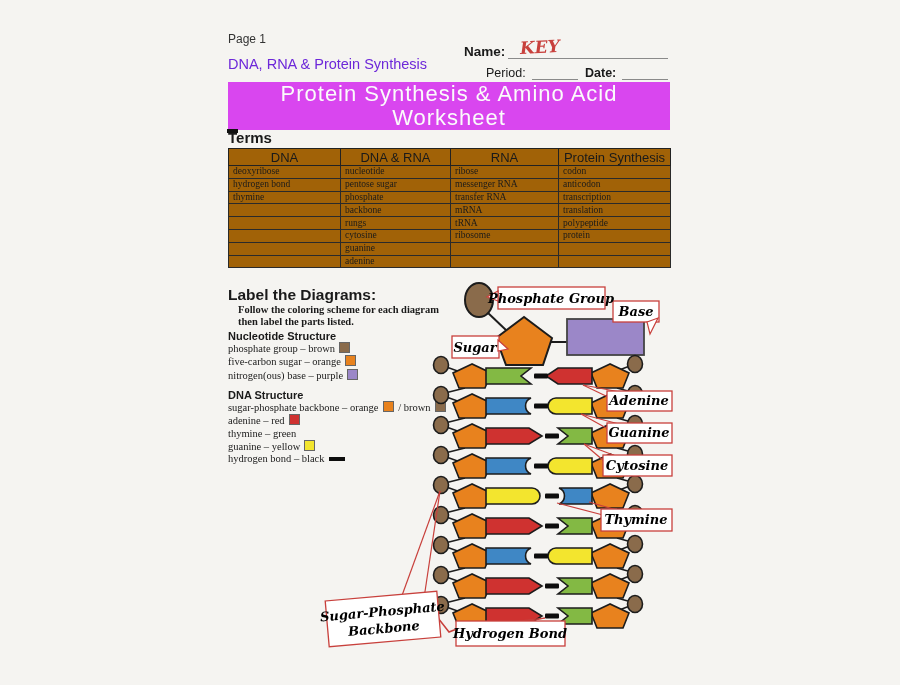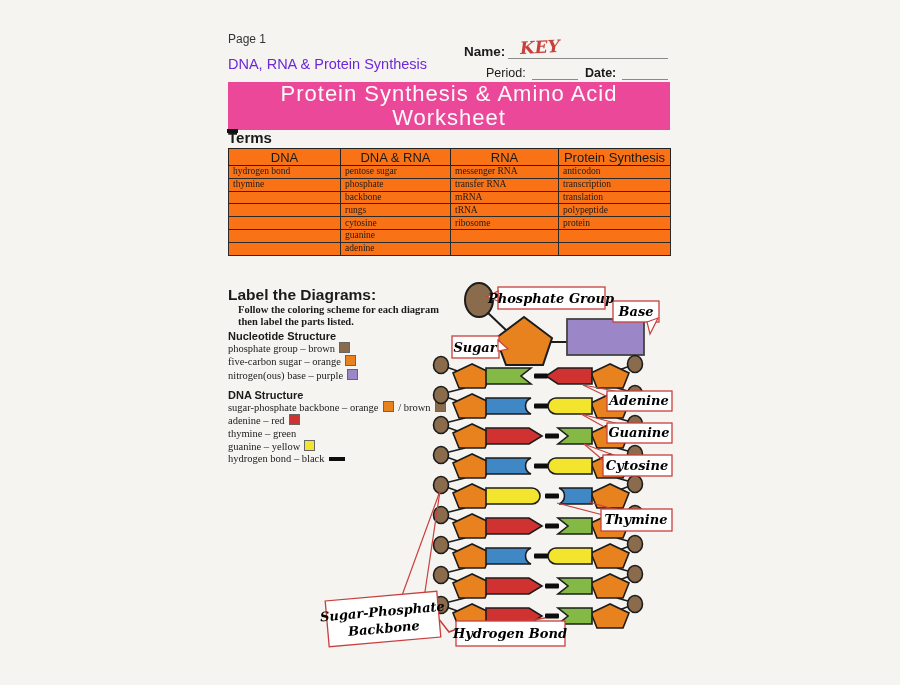--- a/index.html
+++ b/index.html
@@ -8,25 +8,25 @@
   .hw{font-family:"DejaVu Serif",serif;font-style:italic;font-weight:bold;color:#c8403c;}
   .page1{left:228px;top:32px;font-size:12px;color:#333;}
   .course{left:228px;top:56px;font-size:14.5px;color:#6d28d9;}
   .namelbl{left:464px;top:44px;font-size:13.5px;font-weight:bold;text-align:right;}
   .keyval{left:520px;top:37px;font-size:17px;transform:rotate(-3deg);}
   .nline{left:508px;top:57px;width:160px;border-bottom:1.2px solid #8a8a8a;height:1px;}
   .periodlbl{left:486px;top:66px;font-size:12.5px;font-weight:normal;}
   .pline{left:532px;top:78px;width:46px;border-bottom:1.2px solid #8a8a8a;height:1px;}
   .datelbl{left:585px;top:66px;font-size:12.5px;font-weight:bold;}
   .dline{left:622px;top:78px;width:46px;border-bottom:1.2px solid #8a8a8a;height:1px;}
-  .banner{left:228px;top:82px;width:442px;height:48px;background:#ec4899;display:flex;flex-direction:column;align-items:center;justify-content:center;}
+  .banner{left:228px;top:82px;width:442px;height:48px;background:#d946ef;display:flex;flex-direction:column;align-items:center;justify-content:center;}
   .banner div{color:#fbfbfb;font-size:22px;letter-spacing:1px;line-height:24px;white-space:nowrap;}
   .termshead{left:228px;top:129px;font-size:15px;font-weight:bold;}
   .stray{left:227px;top:129px;width:11px;height:4px;background:#111;}
-  #terms-table{position:absolute;left:228px;top:148px;width:442px;border-collapse:collapse;table-layout:fixed;background:#f97316;}
+  #terms-table{position:absolute;left:228px;top:148px;width:442px;border-collapse:collapse;table-layout:fixed;background:#a16207;}
   #terms-table th{border:1.4px solid #222;font-weight:normal;font-size:13px;height:16px;padding:0;}
   #terms-table td{border:1px solid #2a2a2a;font-family:"Liberation Serif",serif;font-size:9.5px;height:11.8px;line-height:11px;padding:0 0 0 4px;white-space:nowrap;overflow:hidden;}
   .lblhead{left:228px;top:286px;font-size:15.5px;font-weight:bold;}
   .instr{left:228px;top:304px;font-family:"Liberation Serif",serif;font-weight:bold;font-size:10.5px;line-height:12px;margin-left:10px;}
   .subhead{font-size:11px;font-weight:bold;}
   .nuchead{left:228px;top:330px;}
   .dnahead{left:228px;top:389px;}
   .leglist{font-family:"Liberation Serif",serif;font-size:10.5px;}
   #nuc-list{left:228px;top:342px;}
   #dna-list{left:228px;top:401px;}
@@ -68,20 +68,26 @@
       </colgroup>
     <thead>
         <tr id="terms-head">
           <th>DNA</th>
           <th>DNA &amp; RNA</th>
           <th>RNA</th>
           <th>Protein Synthesis</th>
         </tr>
       </thead>
     <tbody id="terms-body">
+        <tr>
+          <td>deoxyribose</td>
+          <td>nucleotide</td>
+          <td>ribose</td>
+          <td>codon</td>
+        </tr>
         <tr>
           <td>hydrogen bond</td>
           <td>pentose sugar</td>
           <td>messenger RNA</td>
           <td>anticodon</td>
         </tr>
         <tr>
           <td>thymine</td>
           <td>phosphate</td>
           <td>transfer RNA</td>

